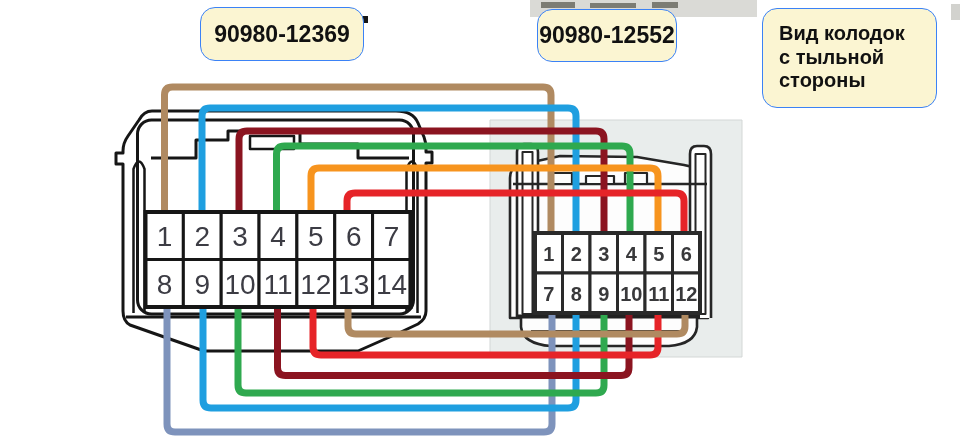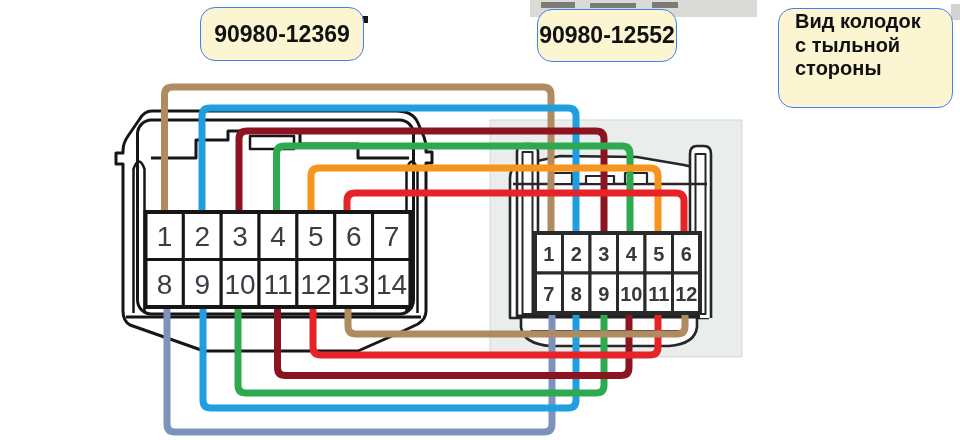--- a/index.html
+++ b/index.html
@@ -14,23 +14,22 @@
     box-sizing:border-box;
     color:#111;
     font-weight:bold;
   }
   .part-label{
     display:flex;align-items:center;justify-content:center;
     font-size:23px;letter-spacing:0px;
   }
   .note-label{
     font-size:20px;line-height:23.5px;
-    padding:1px 0 0 16px;
+    padding:13px 0 0 16px;
     white-space:pre-line;
-    margin-left:16px;
   }
   .scan-band{position:absolute;background:#dadad6;}
   .scan-mark{position:absolute;background:#7c7c74;}
   .scan-chip{position:absolute;background:#d2d2ce;}
   .black-dot{position:absolute;background:#151515;}
 </style>
 </head>
 <body>
 
 <div class="stage">

